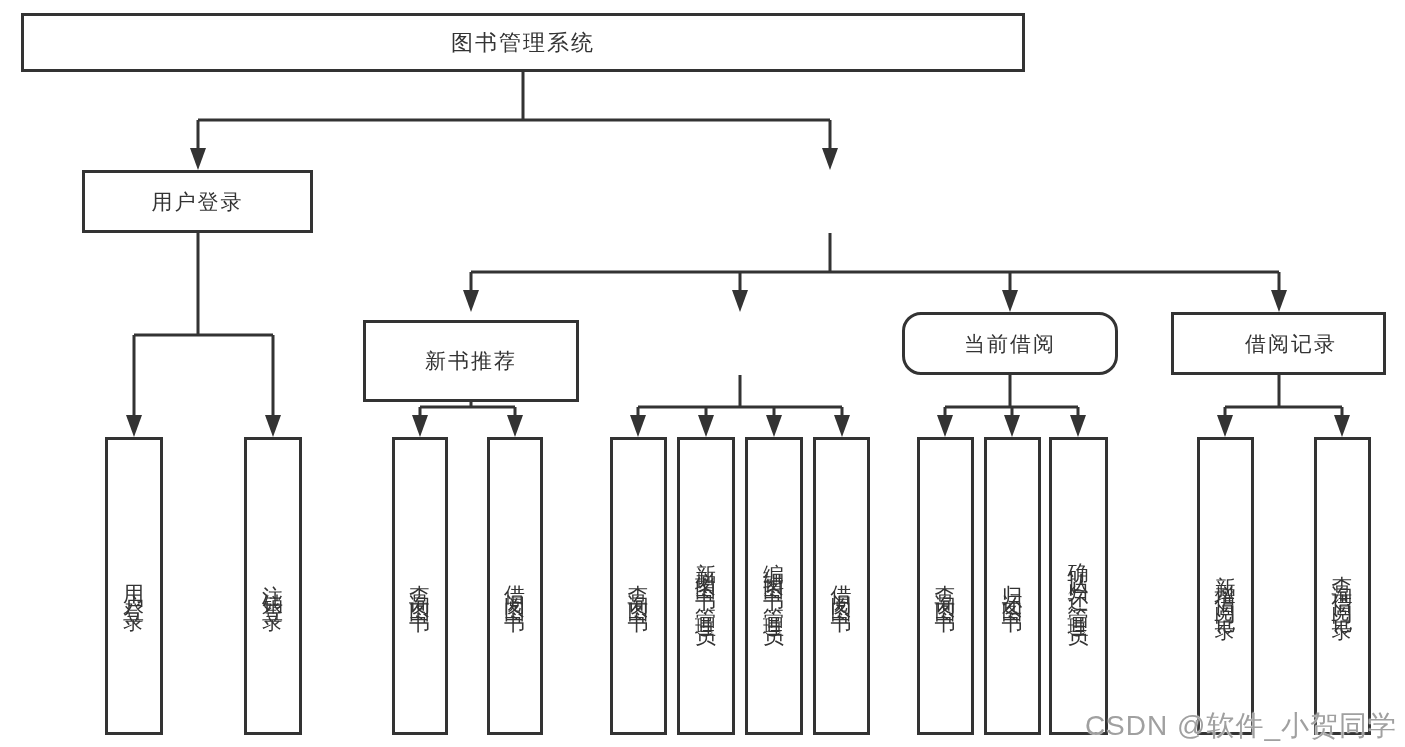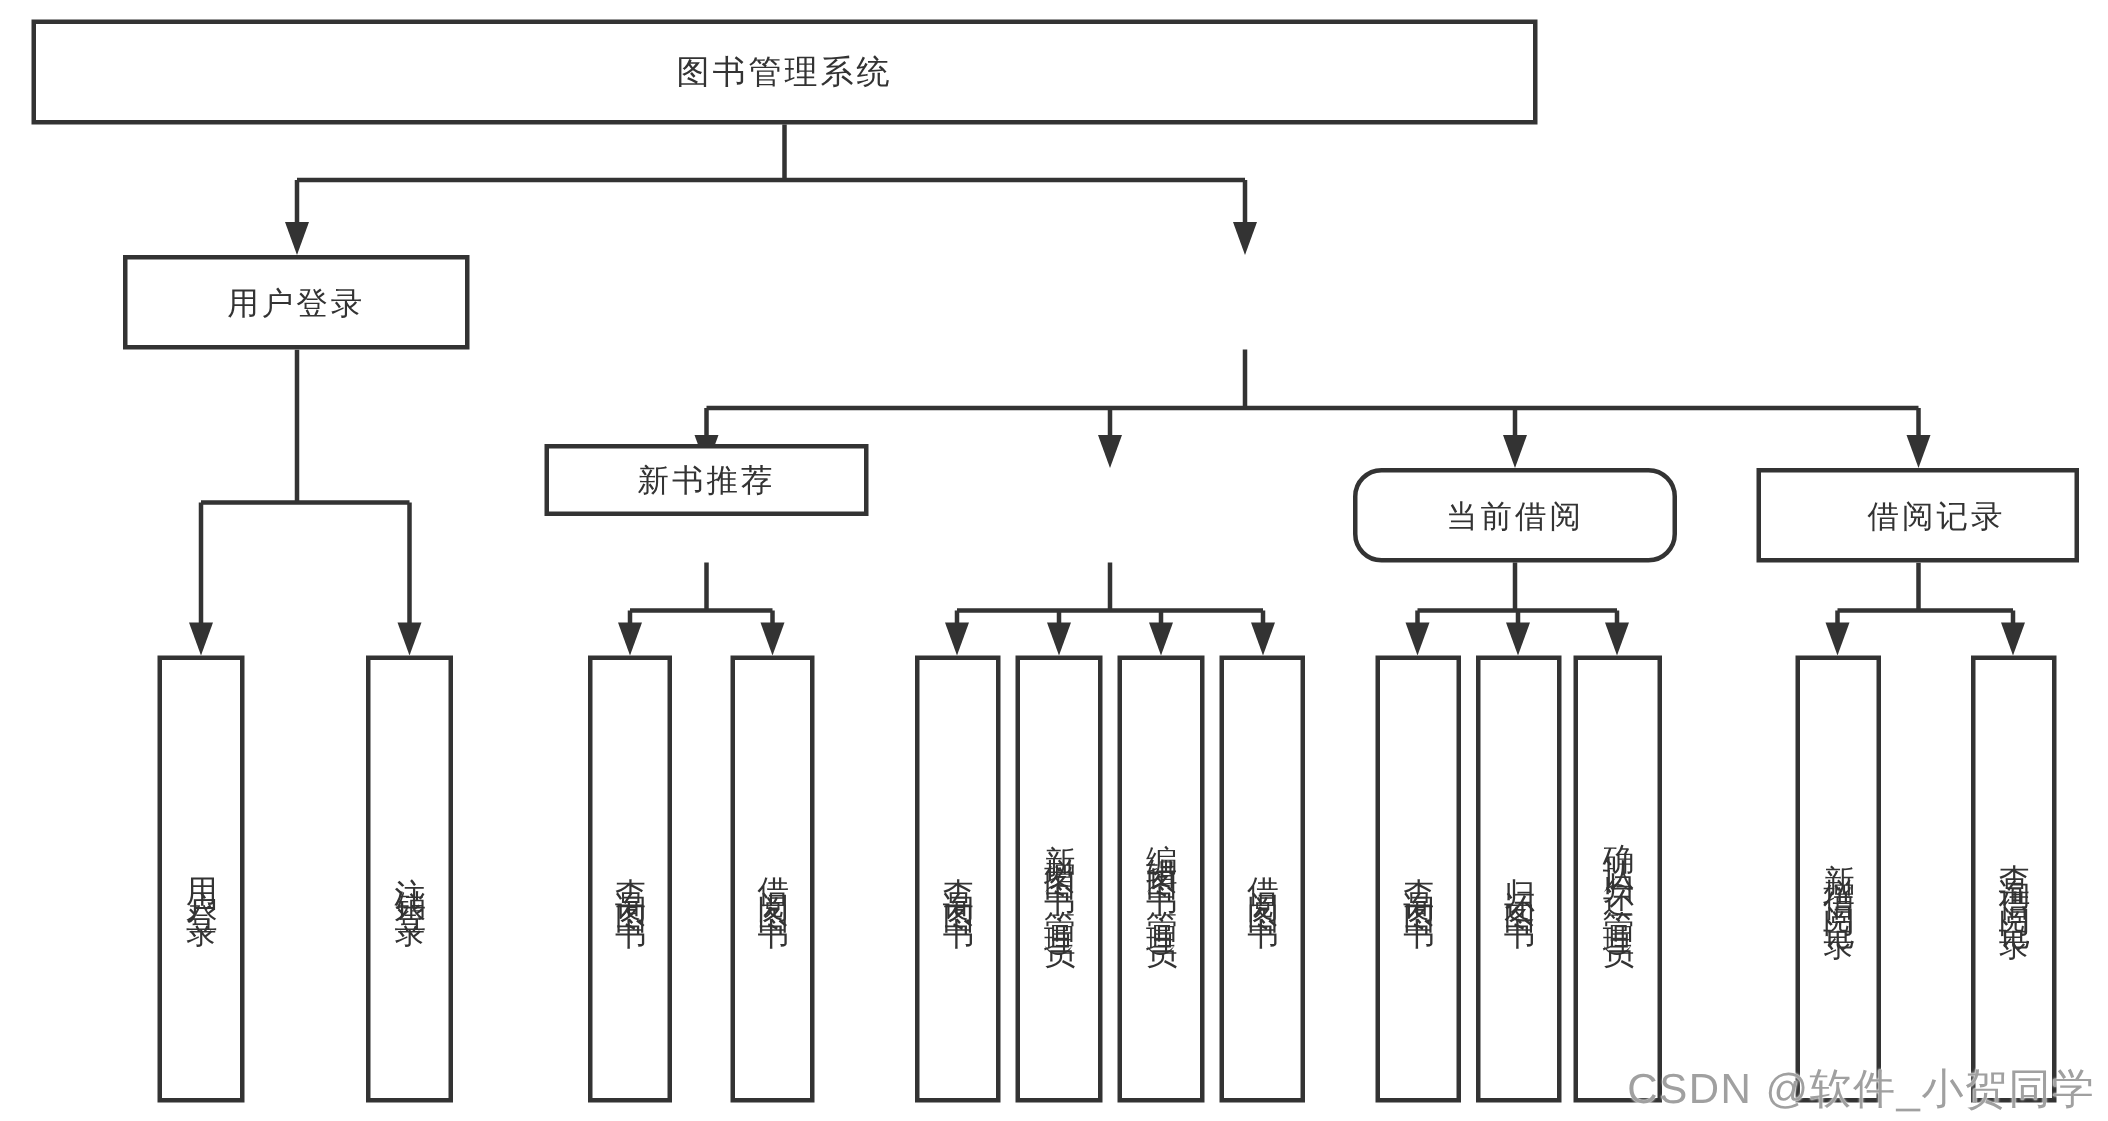--- a/index.html
+++ b/index.html
@@ -35,24 +35,24 @@
   }
   .root-box .h-label { font-size: 22px; }
   .leaf span {
     writing-mode: vertical-rl;
     font-size: 21px;
     letter-spacing: 9px;
     line-height: 1.1;
     white-space: nowrap;
   }
   
-  .root-box        { left: 21px;   top: 13px;  width: 1004px; height: 70px; }
+  .root-box        { left: 21px;   top: 13px;  width: 1004px; height: 59px; }
   .n-user-login    { left: 82px;   top: 170px; width: 231px;  height: 63px; }
   .n-book-mgmt     { left: 712px;  top: 170px; width: 236px;  height: 63px; }
-  .n-new-book      { left: 363px;  top: 296px; width: 216px;  height: 48px; }
+  .n-new-book      { left: 363px;  top: 320px; width: 216px;  height: 82px; }
   .n-book-borrow   { left: 632px;  top: 312px; width: 215px;  height: 63px; }
   .n-cur-borrow    { left: 902px;  top: 312px; width: 216px;  height: 63px; border-radius: 19px; }
   .n-borrow-rec    { left: 1171px; top: 312px; width: 215px;  height: 63px; padding-left: 25px; }
   .leaf            { top: 437px; height: 298px; }
   .l-ul-login      { left: 105px;  width: 58px; }
   .l-ul-logout     { left: 244px;  width: 58px; }
   .l-nb-query      { left: 392px;  width: 56px; }
   .l-nb-borrow     { left: 487px;  width: 56px; }
   .l-bb-query      { left: 610px;  width: 57px; }
   .l-bb-add        { left: 677px;  width: 58px; }

